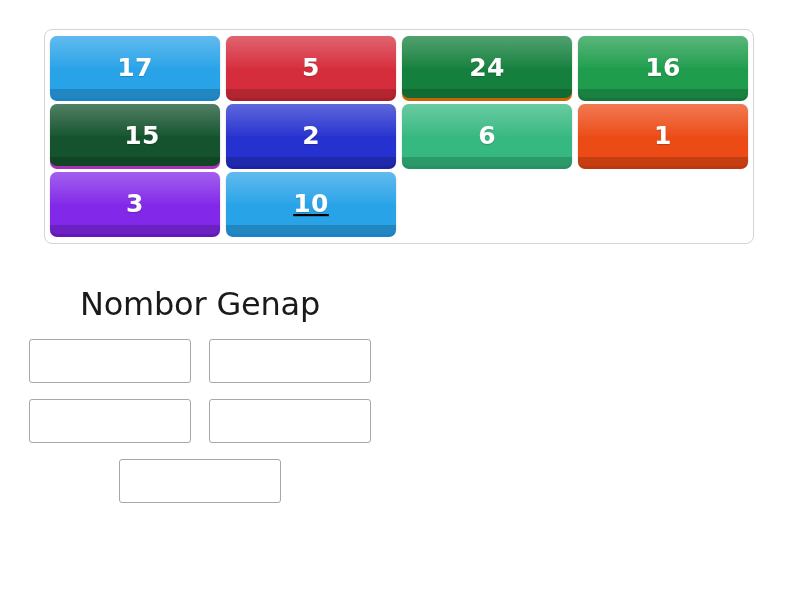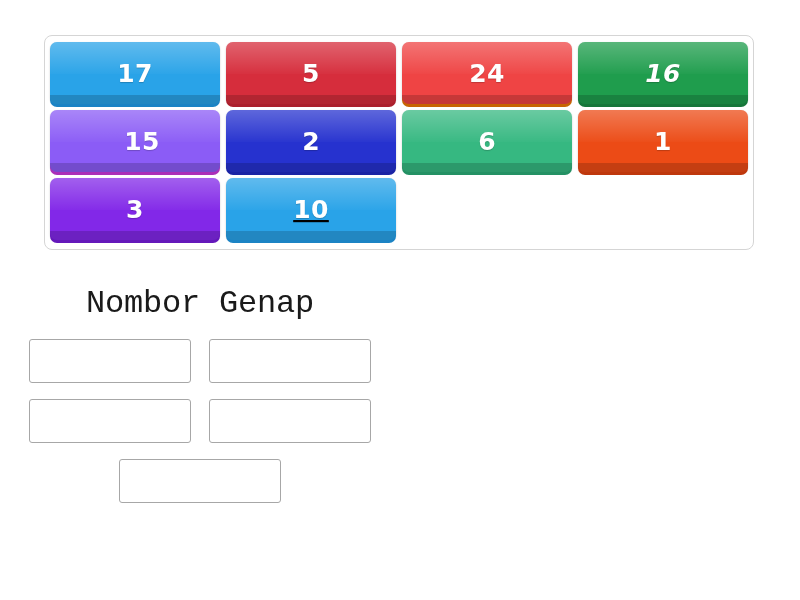--- a/index.html
+++ b/index.html
@@ -18,21 +18,21 @@
     position: relative;
     width: 800px;
     height: 600px;
     background: #ffffff;
   }
 
   
   .tile-tray {
     position: absolute;
     left: 44px;
-    top: 35px;
+    top: 29px;
     width: 710px;
     height: 215px;
     background: #ffffff;
     border: 1px solid #d5d5d5;
     border-radius: 8px;
     padding: 6px 5px;
   }
 
   .tile-rows {
     display: flex;
@@ -119,21 +119,20 @@
   }
 
   .column-title {
     font-size: 32px;
     font-weight: normal;
     color: #1a1a1a;
     line-height: 1.2;
     margin: 0 0 16px 0;
     text-align: center;
     letter-spacing: -0.2px;
-    font-family: Liberation Mono, monospace;
   }
 
   .dropzone-grid {
     display: flex;
     flex-wrap: wrap;
     justify-content: center;
     gap: 16px 18px;
     width: 376px;
   }
 
@@ -163,29 +162,29 @@
 
   <div class="tile-tray">
     <div class="tile-rows" id="tile-rows">
         <div class="tile-row">
           <div class="tile" style="background: rgb(41, 163, 232); box-shadow: rgb(27, 131, 196) 0px 3px 0px, rgba(0, 0, 0, 0.22) 0px 1px 2px;">
             <span class="tile-label">17</span>
           </div>
           <div class="tile" style="background: rgb(214, 45, 60); box-shadow: rgb(171, 31, 44) 0px 3px 0px, rgba(0, 0, 0, 0.22) 0px 1px 2px;">
             <span class="tile-label">5</span>
           </div>
-          <div class="tile" style="background: #ef4444; box-shadow: rgb(199, 100, 3) 0px 3px 0px, rgba(0, 0, 0, 0.22) 0px 1px 2px;">
+          <div class="tile" style="background: #15803d; box-shadow: rgb(199, 100, 3) 0px 3px 0px, rgba(0, 0, 0, 0.22) 0px 1px 2px;">
             <span class="tile-label">24</span>
           </div>
-          <div class="tile" style="background: rgb(31, 157, 77); box-shadow: rgb(22, 118, 58) 0px 3px 0px, rgba(0, 0, 0, 0.22) 0px 1px 2px; font-style: italic;">
+          <div class="tile" style="background: rgb(31, 157, 77); box-shadow: rgb(22, 118, 58) 0px 3px 0px, rgba(0, 0, 0, 0.22) 0px 1px 2px;">
             <span class="tile-label">16</span>
           </div>
         </div>
         <div class="tile-row">
-          <div class="tile" style="background: #8b5cf6; box-shadow: rgb(171, 47, 184) 0px 3px 0px, rgba(0, 0, 0, 0.22) 0px 1px 2px; padding-left: 14px;">
+          <div class="tile" style="background: #14532d; box-shadow: rgb(171, 47, 184) 0px 3px 0px, rgba(0, 0, 0, 0.22) 0px 1px 2px; padding-left: 14px;">
             <span class="tile-label">15</span>
           </div>
           <div class="tile" style="background: rgb(38, 50, 207); box-shadow: rgb(26, 35, 164) 0px 3px 0px, rgba(0, 0, 0, 0.22) 0px 1px 2px;">
             <span class="tile-label">2</span>
           </div>
           <div class="tile" style="background: rgb(54, 184, 129); box-shadow: rgb(36, 145, 100) 0px 3px 0px, rgba(0, 0, 0, 0.22) 0px 1px 2px;">
             <span class="tile-label">6</span>
           </div>
           <div class="tile" style="background: rgb(236, 75, 22); box-shadow: rgb(191, 56, 13) 0px 3px 0px, rgba(0, 0, 0, 0.22) 0px 1px 2px;">
             <span class="tile-label">1</span>

